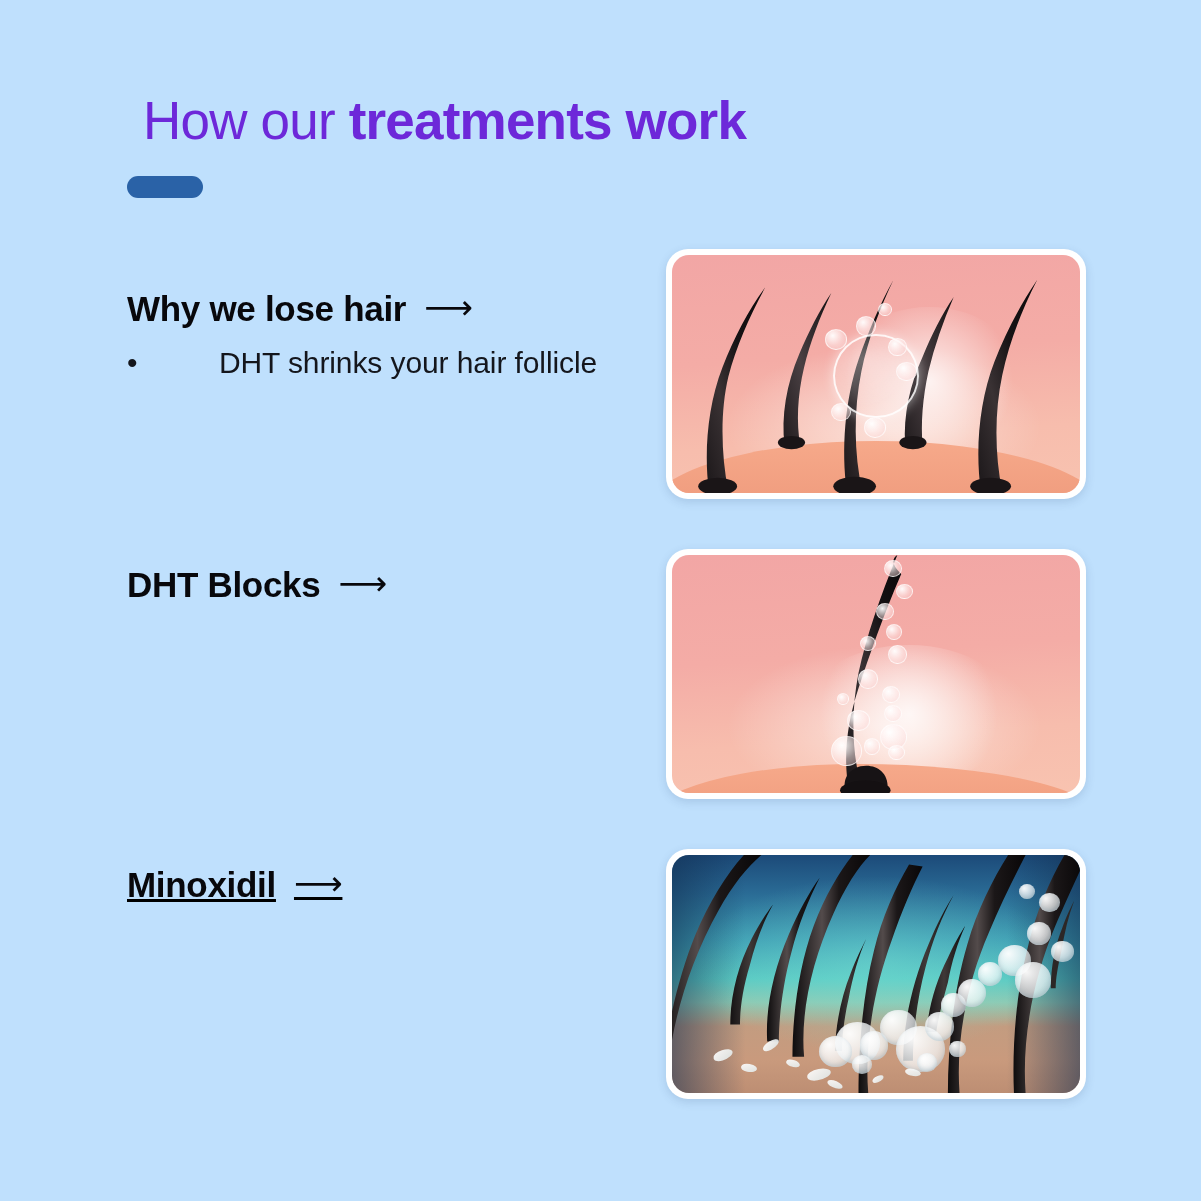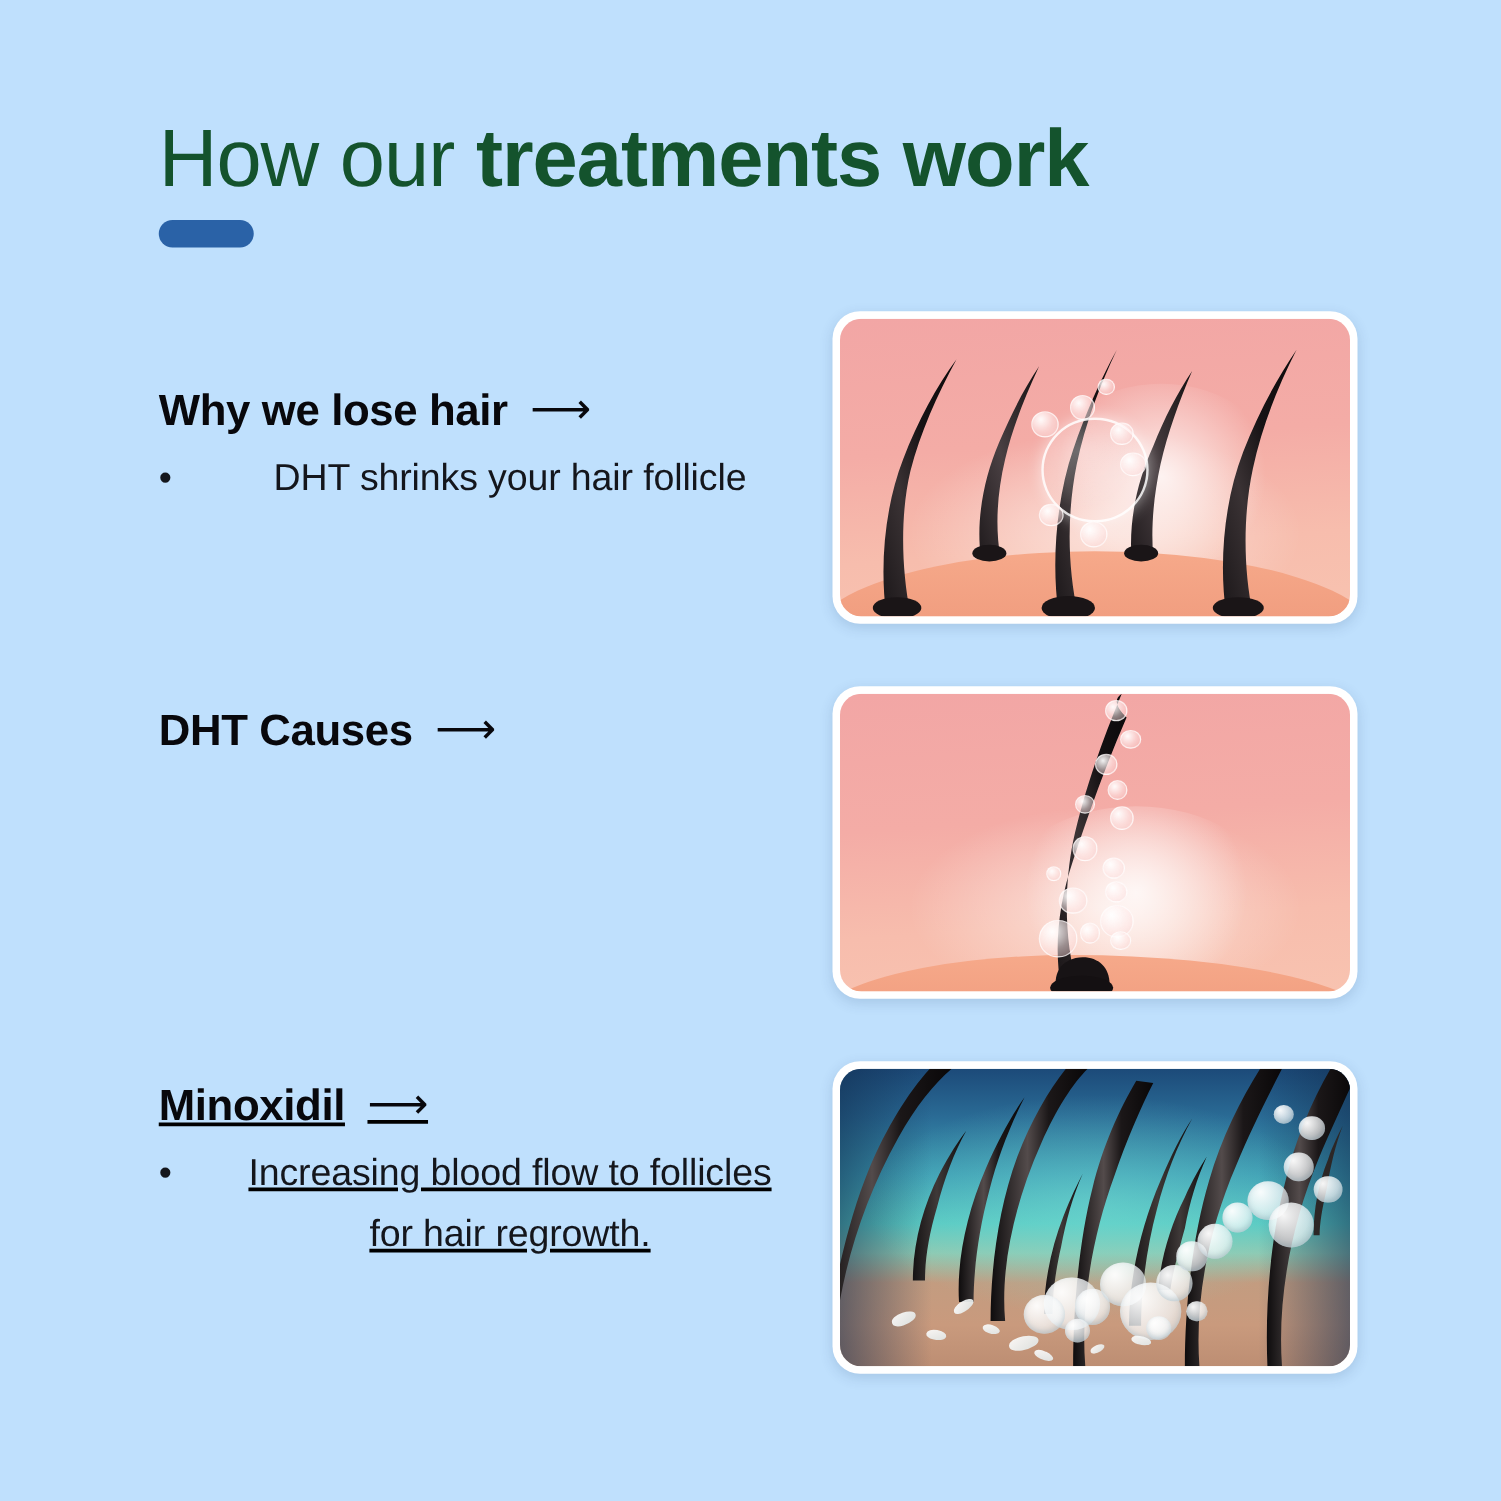--- a/index.html
+++ b/index.html
@@ -17,46 +17,47 @@
   }
 
   
   .header {
     position: absolute;
     left: 127px;
     top: 92px;
     width: 900px;
   }
   .page-title {
-    font-size: 65px;
+    font-size: 53px;
     line-height: 1.08;
-    color: #14532d;
+    color: #6d28d9;
     letter-spacing: -0.8px;
     white-space: nowrap;
+    margin-left: 16px;
   }
   .title-light { font-weight: 300; }
   .title-bold  { font-weight: 700; }
 
   .accent-bar {
     position: absolute;
     left: 127px;
     top: 176px;
     width: 76px;
     height: 22px;
     background: #2a62a7;
     border-radius: 11px;
   }
 
   
   .section {
     position: absolute;
     left: 127px;
     width: 540px;
   }
-  .section-1 { top: 289px; margin-top: 20px; }
+  .section-1 { top: 289px; }
   .section-2 { top: 565px; }
   .section-3 { top: 865px; text-decoration: underline; }
 
   .section-heading {
     display: flex;
     align-items: center;
     gap: 18px;
     font-size: 35px;
     font-weight: 700;
     color: #08080c;
@@ -213,33 +214,31 @@
     <span>Why we lose hair</span>
     <span class="arrow-icon">⟶</span>
   </div>
   <ul class="bullet-list">
     <li class="bullet-item">DHT shrinks your hair follicle</li>
   </ul>
 </div>
 
 <div class="section section-2">
   <div class="section-heading">
-    <span>DHT Causes</span>
+    <span>DHT Blocks</span>
     <span class="arrow-icon">⟶</span>
   </div>
 </div>
 
 <div class="section section-3">
   <div class="section-heading">
     <span>Minoxidil</span>
     <span class="arrow-icon">⟶</span>
   </div>
   <ul class="bullet-list">
-    <li class="bullet-item">Increasing blood flow to follicles
-for hair regrowth.</li>
   </ul>
 </div>
 
 <div class="card card-1">
   <div class="card-inner">
     <div class="scene-pink"></div>
     <div class="glow-patch" style="left:40%;top:22%;width:46%;height:62%;"></div>
     <div class="skin-mound"></div>
     <svg viewBox="0 0 420 250" preserveAspectRatio="none" style="position:absolute;inset:0;width:100%;height:100%;">
       <defs>

